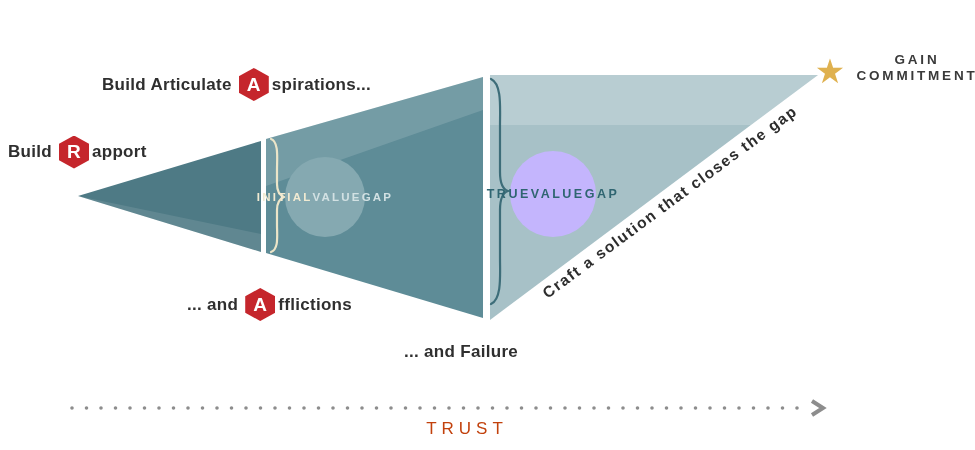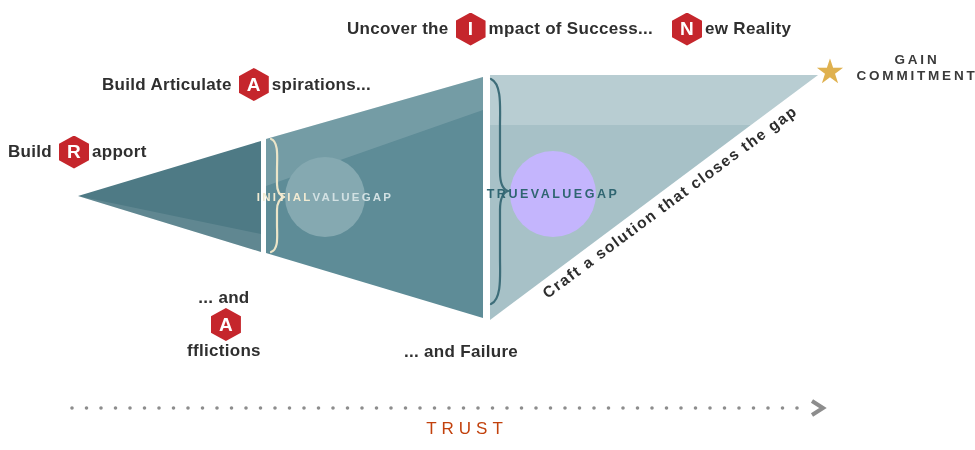--- a/index.html
+++ b/index.html
@@ -67,50 +67,38 @@
     <path d="M271,139 C279,142 277,158 277,170 L277,184 C277,191 279,195 284,197
              C279,199 277,203 277,210 L277,224 C277,236 279,249 271,252" fill="none" stroke-width="2.2" stroke-linecap="round" stroke="#ece5c8"></path>
 
     <path d="M491,79 C502,84 500,108 500,125 L500,172 C500,182 502,189 508,191
              C502,193 500,200 500,210 L500,258 C500,275 502,299 491,304" fill="none" stroke-width="2.2" stroke-linecap="round" stroke="#3d6d79"></path>
 
     <line x1="72" y1="408" x2="806" y2="408" stroke-width="3.6" stroke-linecap="round" stroke-dasharray="0 14.5" stroke="#8d8d8d"></line>
     <polyline points="812,401 823,408 812,415" fill="none" stroke-width="4" stroke="#8d8d8d"></polyline>
   </svg>
 
-  <div class="label-row" style="left:347px;top:12px;height:34px;">
-    <span>Uncover the</span>
-    <span class="hex">
-      <span>I</span>
-    </span>
-    <span>mpact of Success...</span>
-    <span style="width:12px;"></span>
-    <span class="hex">
-      <span>N</span>
-    </span>
-    <span>ew Reality</span>
-  </div>
 
   <div class="label-row" style="left:102px;top:68px;height:33px;">
     <span>Build Articulate</span>
     <span class="hex">
       <span>A</span>
     </span>
     <span>spirations...</span>
   </div>
 
   <div class="label-row" style="left:8px;top:135px;height:34px;">
     <span>Build</span>
     <span class="hex">
       <span>R</span>
     </span>
     <span>apport</span>
   </div>
 
-  <div class="label-row" style="left:187px;top:288px;height:33px;flex-direction:column;">
+  <div class="label-row" style="left:187px;top:288px;height:33px;">
     <span>... and</span>
     <span class="hex">
       <span>A</span>
     </span>
     <span>fflictions</span>
   </div>
 
   <div class="label-row" style="left:404px;top:342px;">... and Failure</div>
 
   <div class="gap-circle initial">

